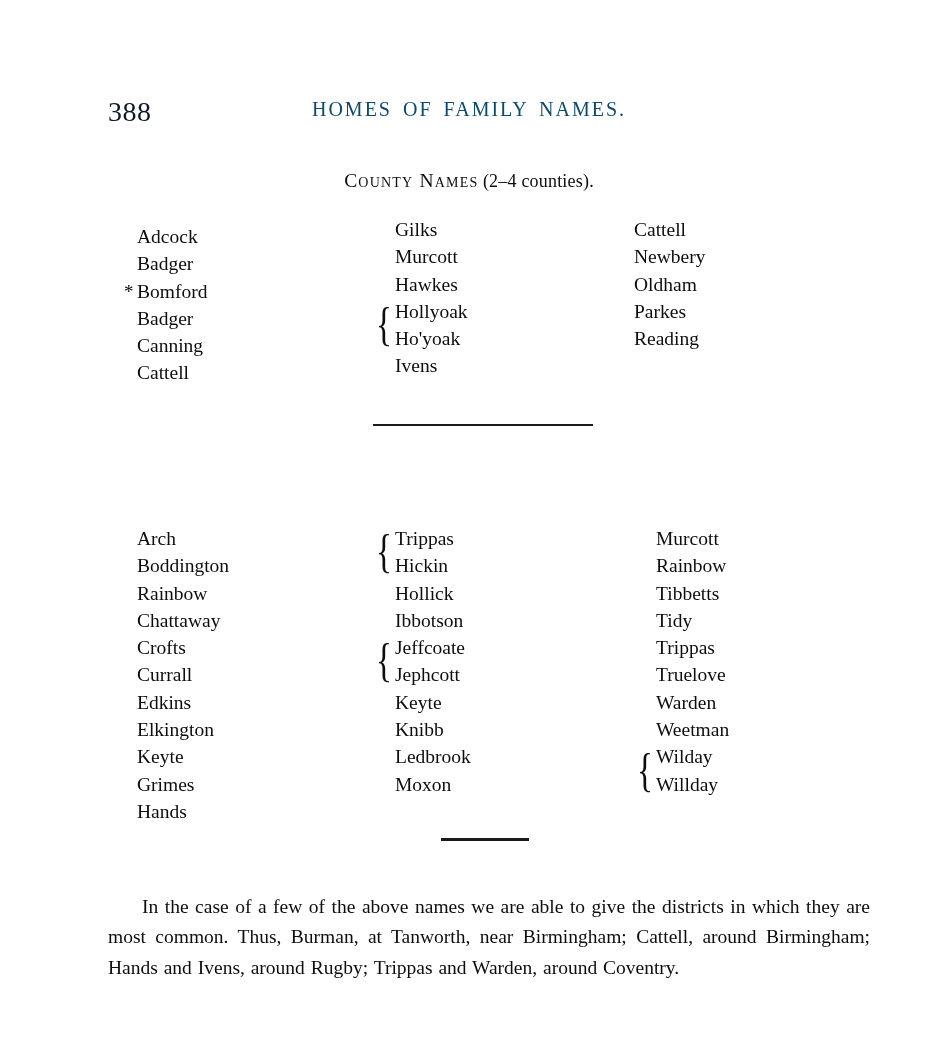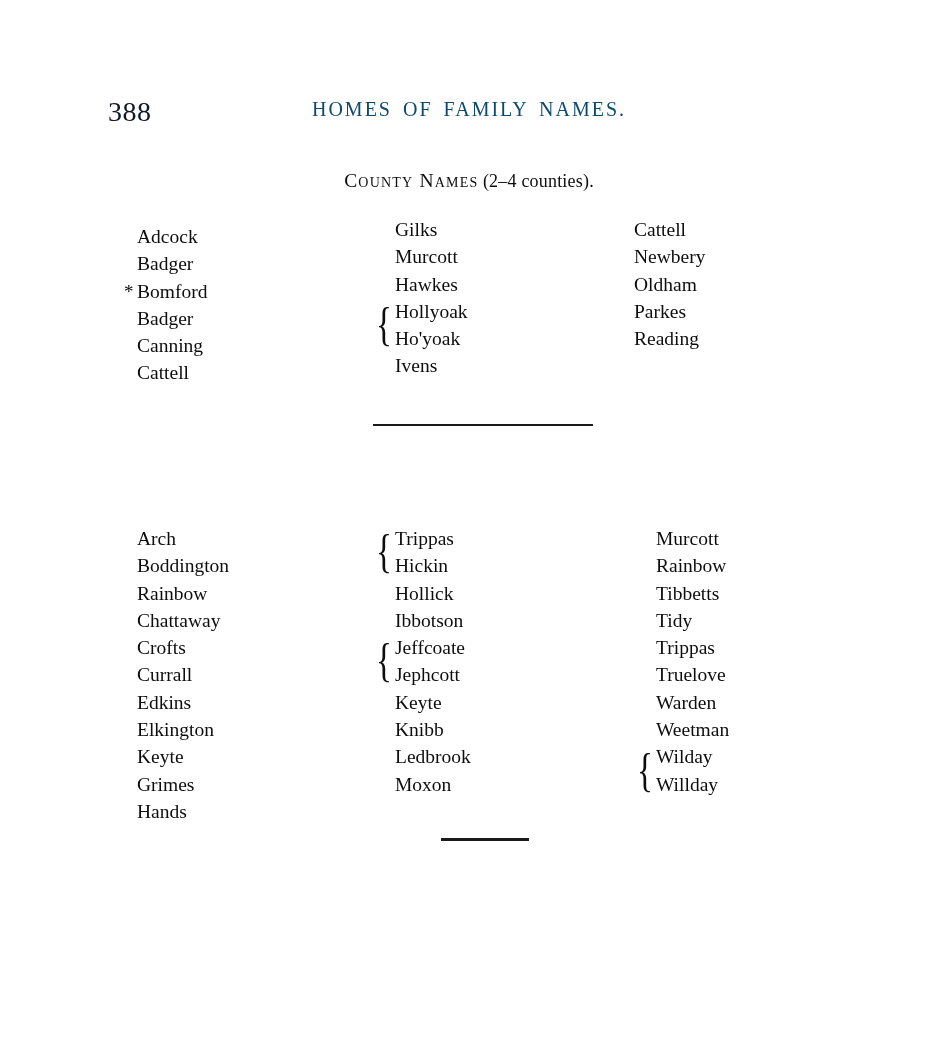--- a/index.html
+++ b/index.html
@@ -239,14 +239,15 @@
         <div class="brace-group">
           <span class="brace">{</span>
           <div class="name-row">Wilday</div>
           <div class="name-row">Willday</div>
         </div>
       </div>
     </div>
 
   <div class="rule" id="rule-two"></div>
 
+  <p class="body-paragraph">In the case of a few of the above names we are able to give the districts in which they are most common.   Thus, Burman, at Tanworth, near Birmingham; Cattell, around Birmingham; Hands and Ivens, around Rugby; Trippas and Warden, around Coventry.</p>
 
 </div>
 
 </body></html>

